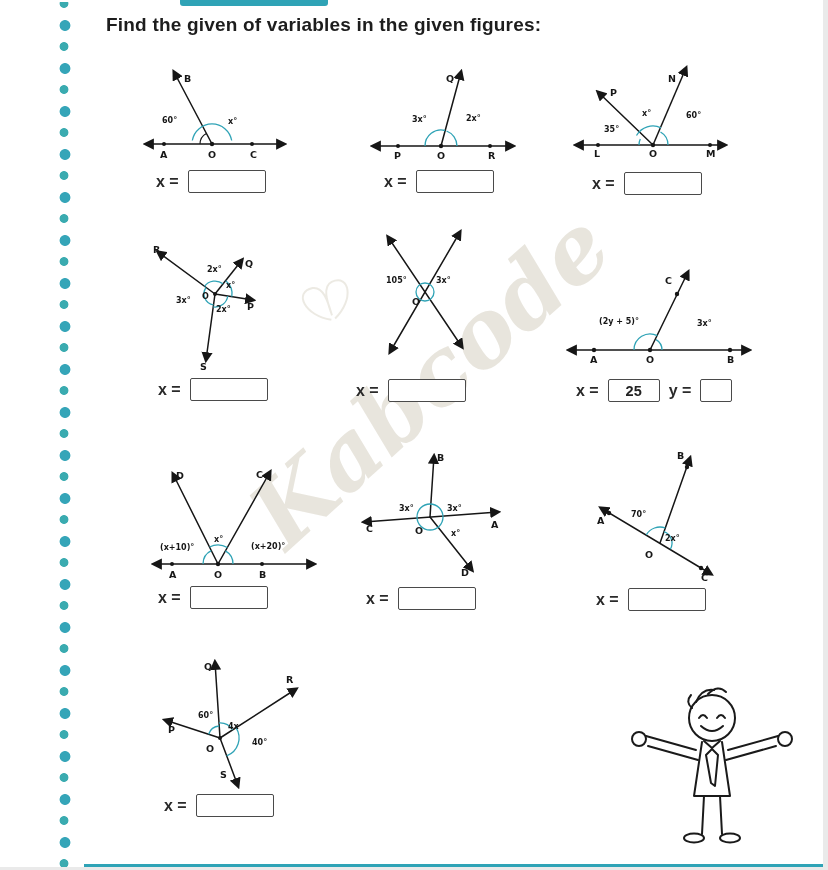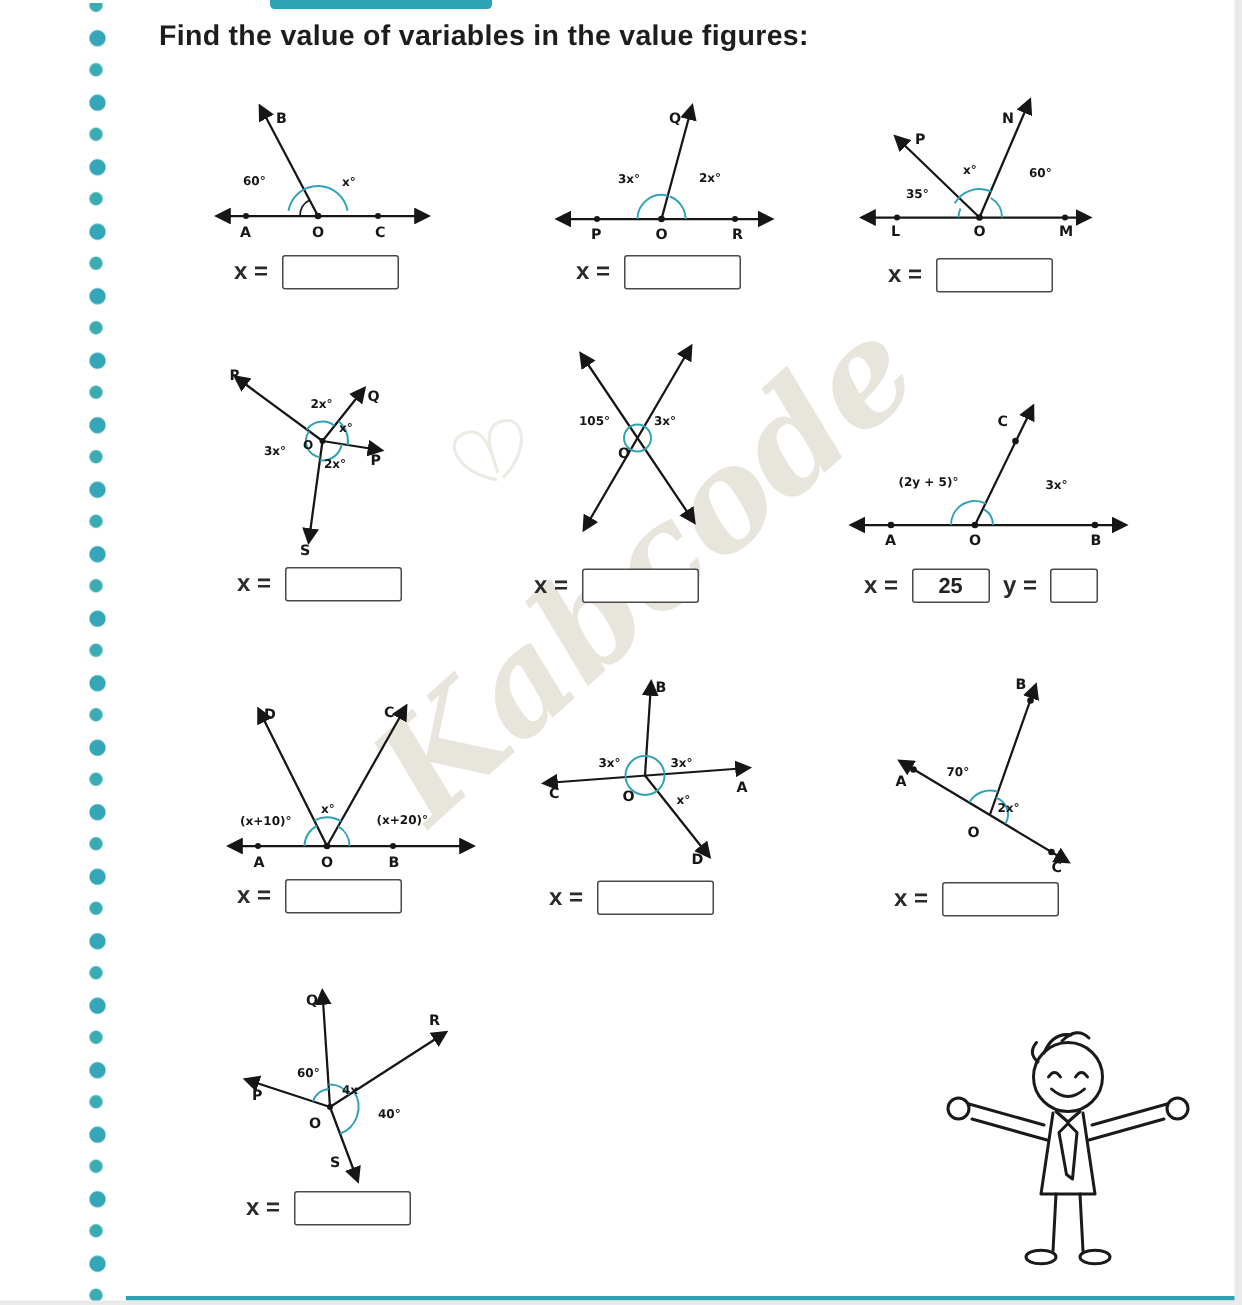--- a/index.html
+++ b/index.html
@@ -57,21 +57,21 @@
   <div class="banner"></div>
   <div class="right-edge"></div>
   <div class="bottom-edge"></div>
   <div class="bottom-line"></div>
 
   <div class="wm">Kabcode</div>
   <svg class="butterfly" width="80" height="70" viewBox="0 0 80 70">
     <path d="M38,52 C14,40 10,14 30,16 C42,18 40,38 40,48 C40,38 38,18 50,16 C70,14 66,40 42,52" stroke="rgba(198,190,170,.6)" stroke-width="2" fill="none"></path>
   </svg>
 
-  <div class="title">Find the value of variables in the value figures:</div>
+  <div class="title">Find the given of variables in the given figures:</div>
 
   <div class="fig" style="left:140px;top:66px">
     <svg width="150" height="96" viewBox="0 0 150 96">
       <g>
         <line class="ln" x1="6" y1="78" x2="144" y2="78" marker-start="url(#arw)" marker-end="url(#arw)"></line>
         <line class="ln" x1="72" y1="78" x2="34" y2="6" marker-end="url(#arw)"></line>
         <path class="arcB" d="M60,78 A12,12 0 0 1 66.4,67.4"></path>
         <path class="arc" d="M52.3,74.5 A20,20 0 0 1 91.7,74.5"></path>
         <circle class="dot" cx="24" cy="78" r="2"></circle>
         <circle class="dot" cx="72" cy="78" r="2.2"></circle>

